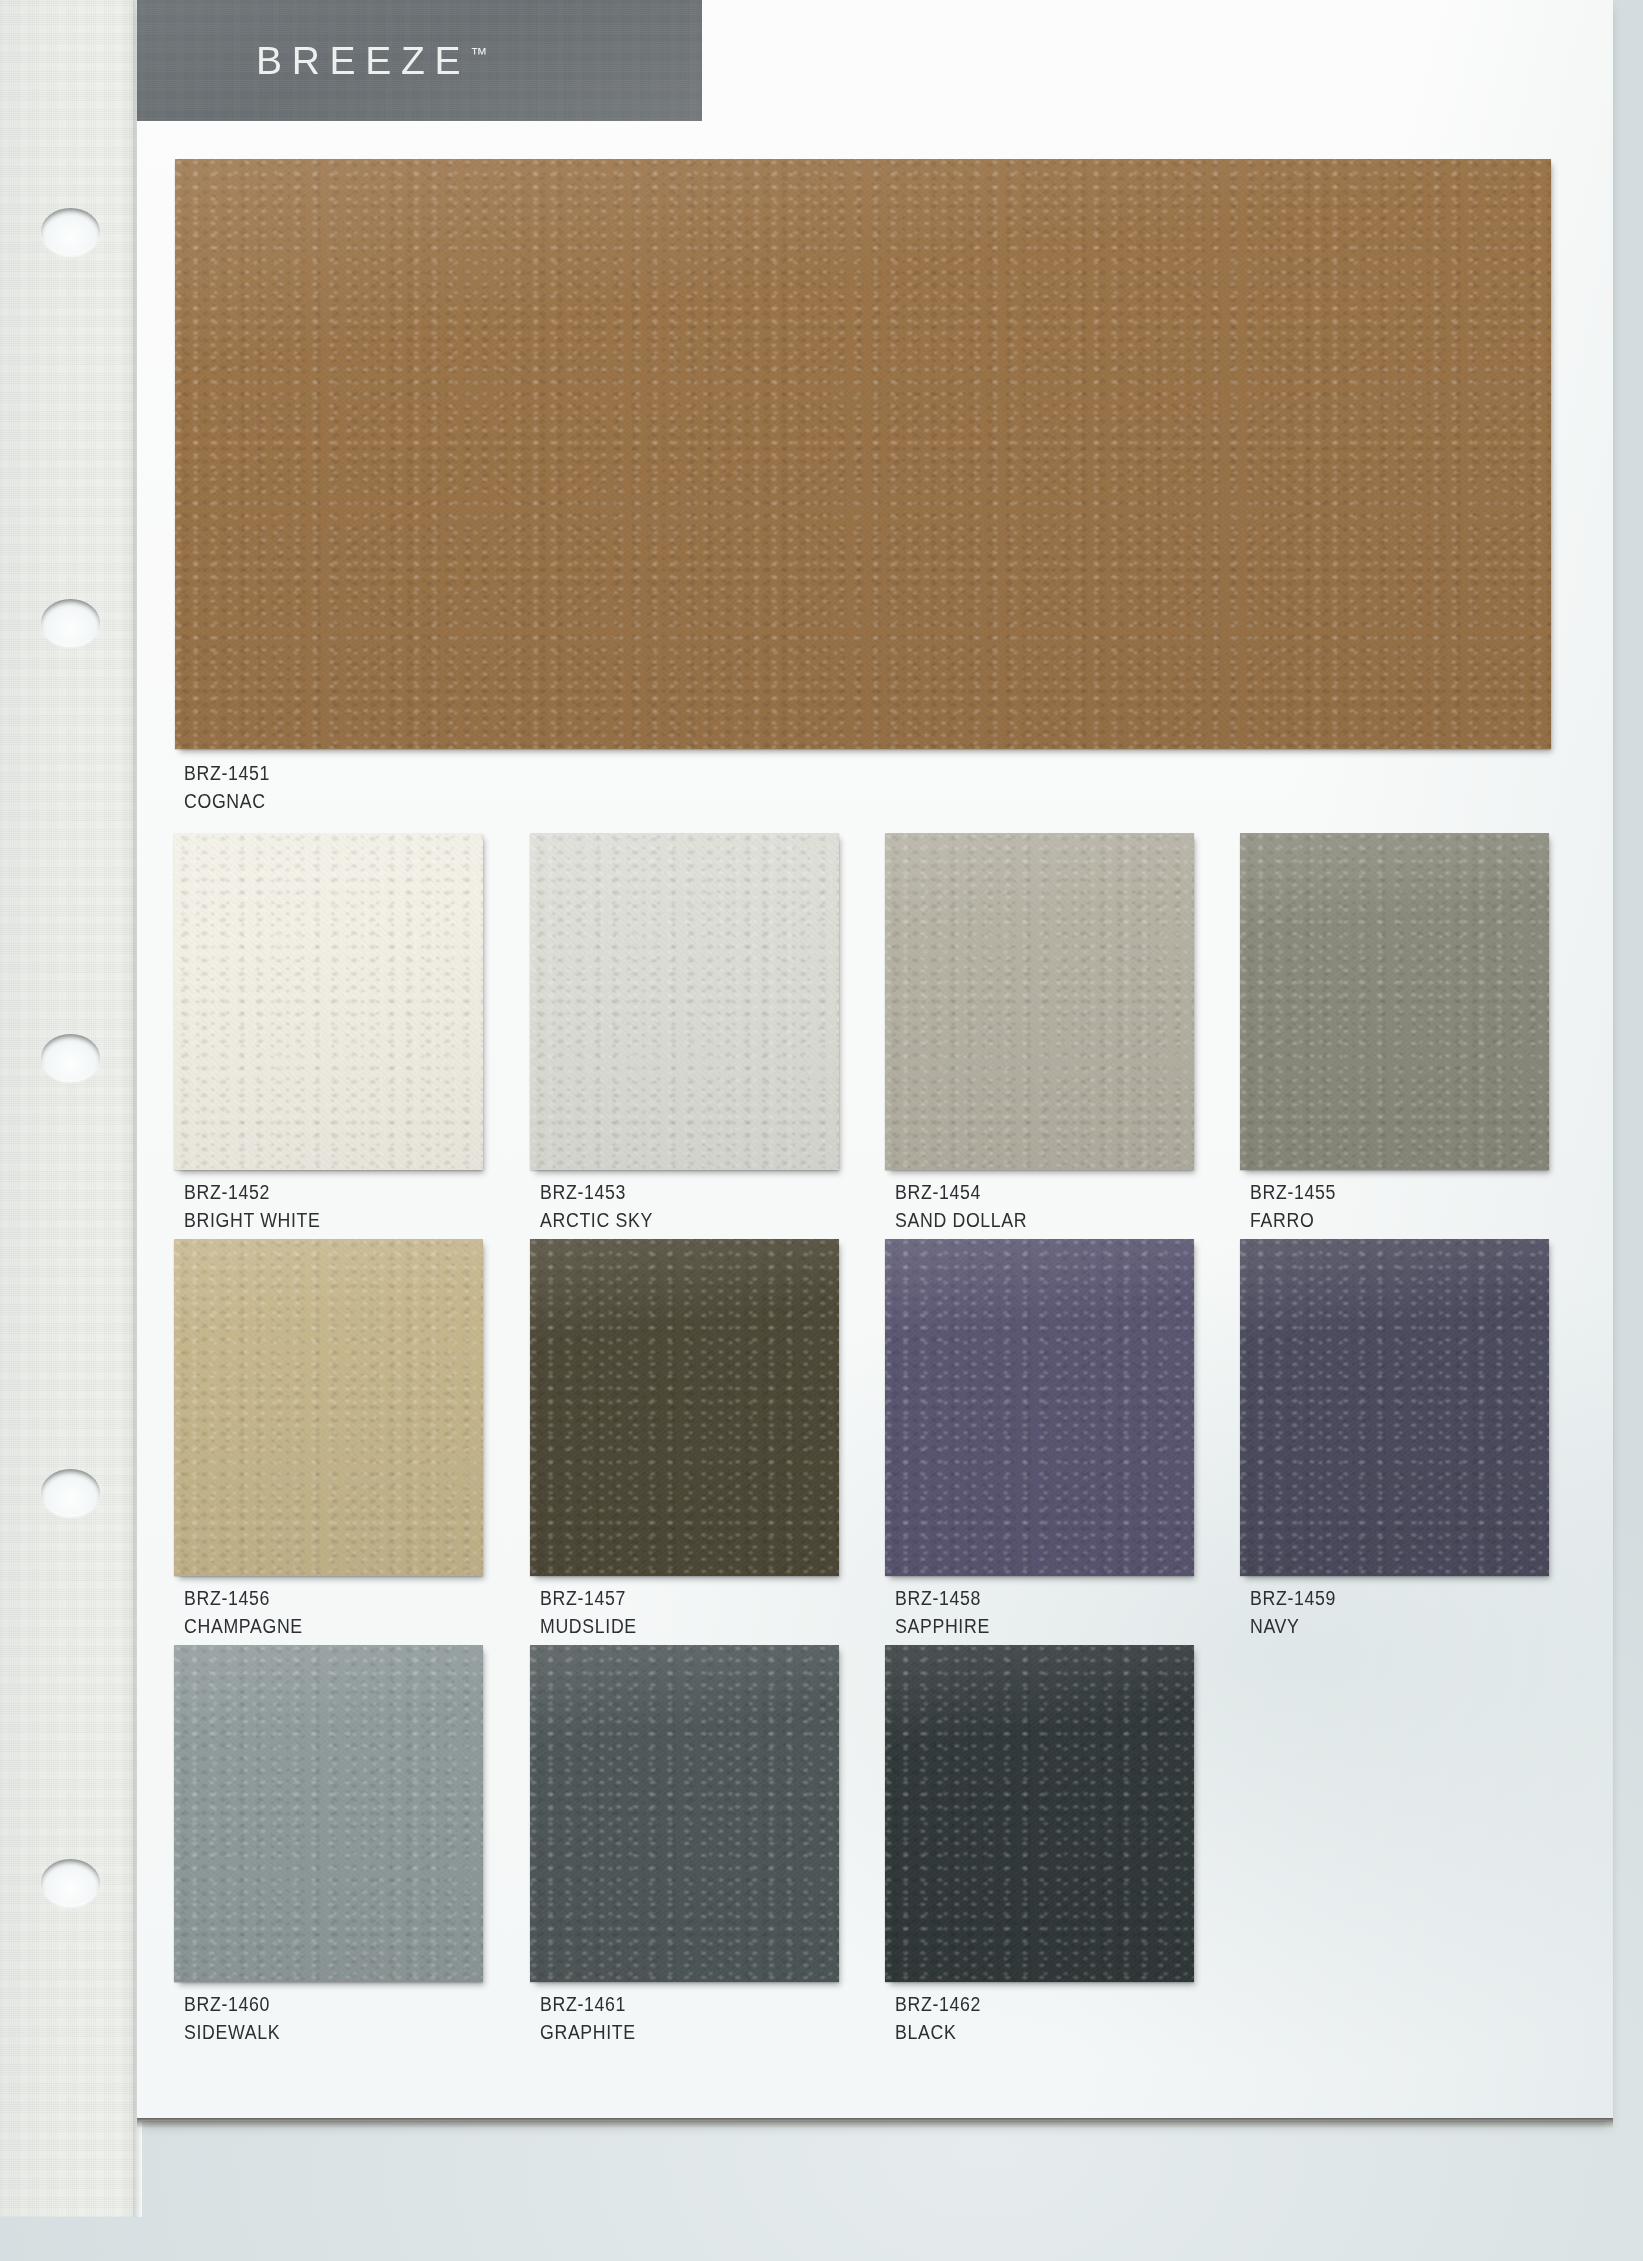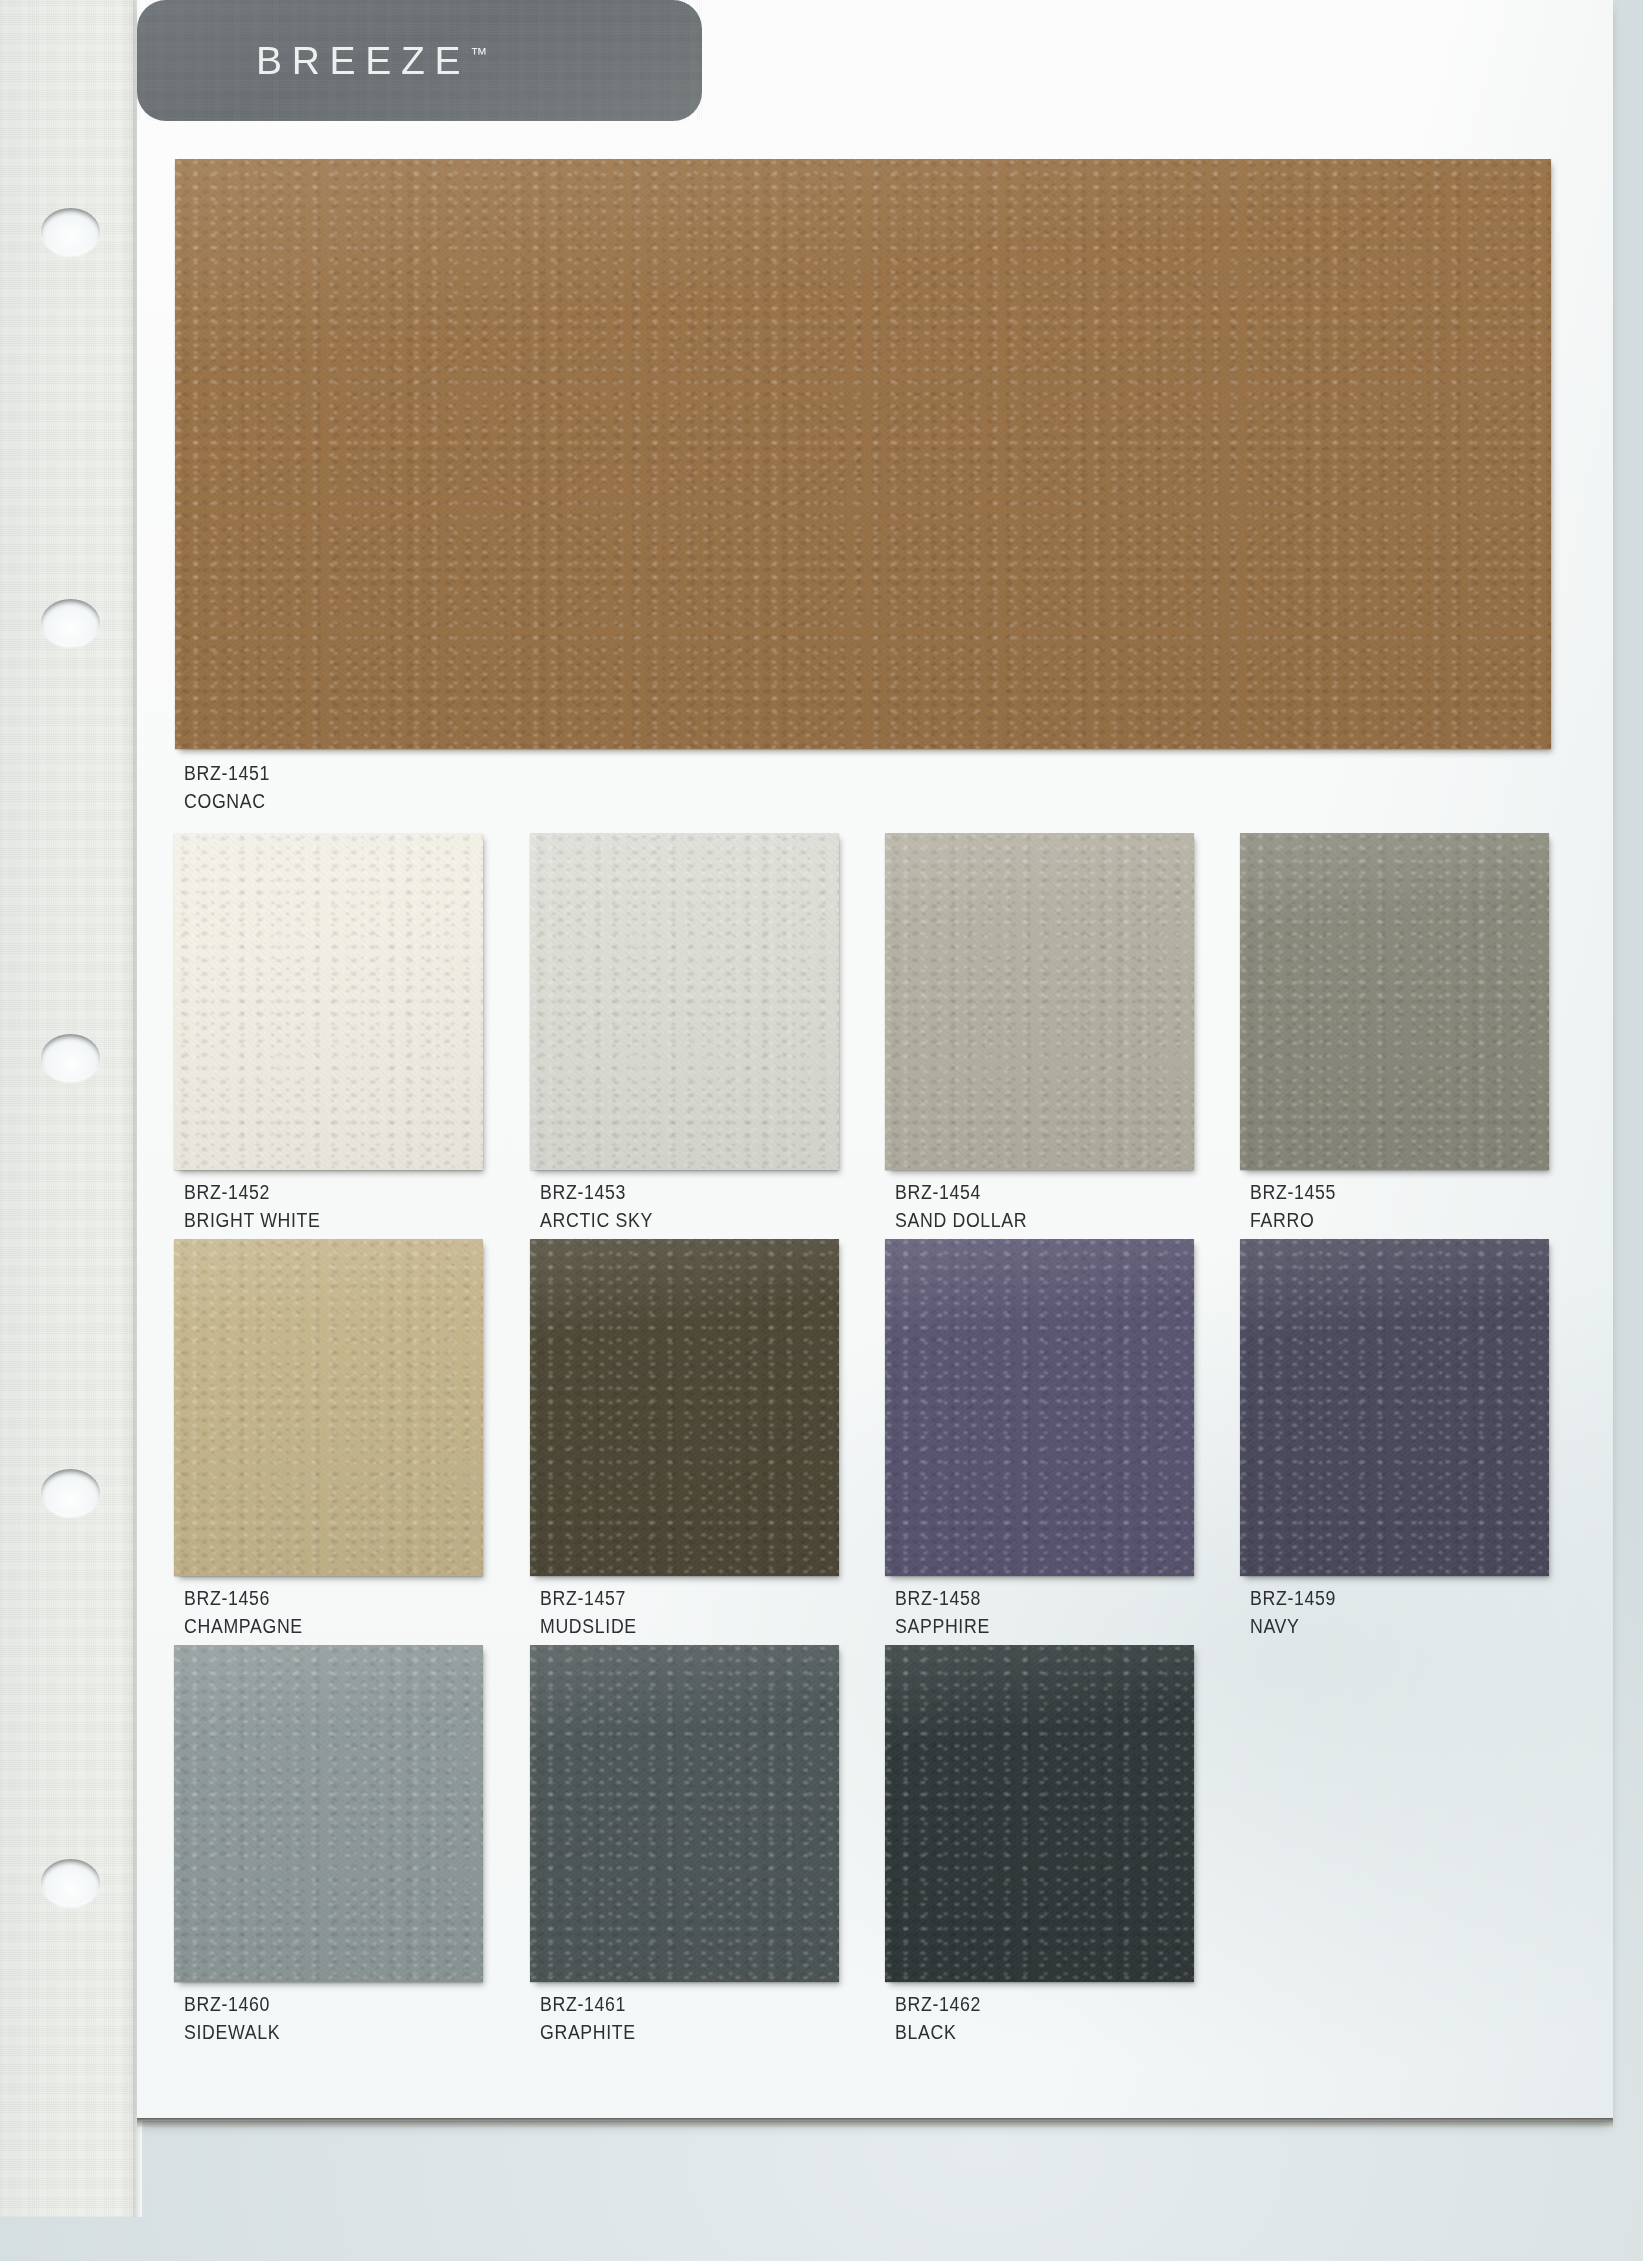--- a/index.html
+++ b/index.html
@@ -99,21 +99,20 @@
   
   .banner {
     position: absolute;
     left: 137px;
     top: 0;
     width: 565px;
     height: 121px;
     background: linear-gradient(160deg, #71777a 0%, #6b7174 45%, #767b7d 100%);
     display: flex;
     align-items: center;
-    border-radius: 29px;
   }
   .banner::after {
     content: "";
     position: absolute;
     inset: 0;
     opacity: .35;
     background-image:
       repeating-linear-gradient(0deg, rgba(255,255,255,.10) 0 0.6px, transparent 0.6px 1.9px),
       repeating-linear-gradient(90deg, rgba(0,0,0,.08) 0 0.6px, transparent 0.6px 1.9px);
   }

